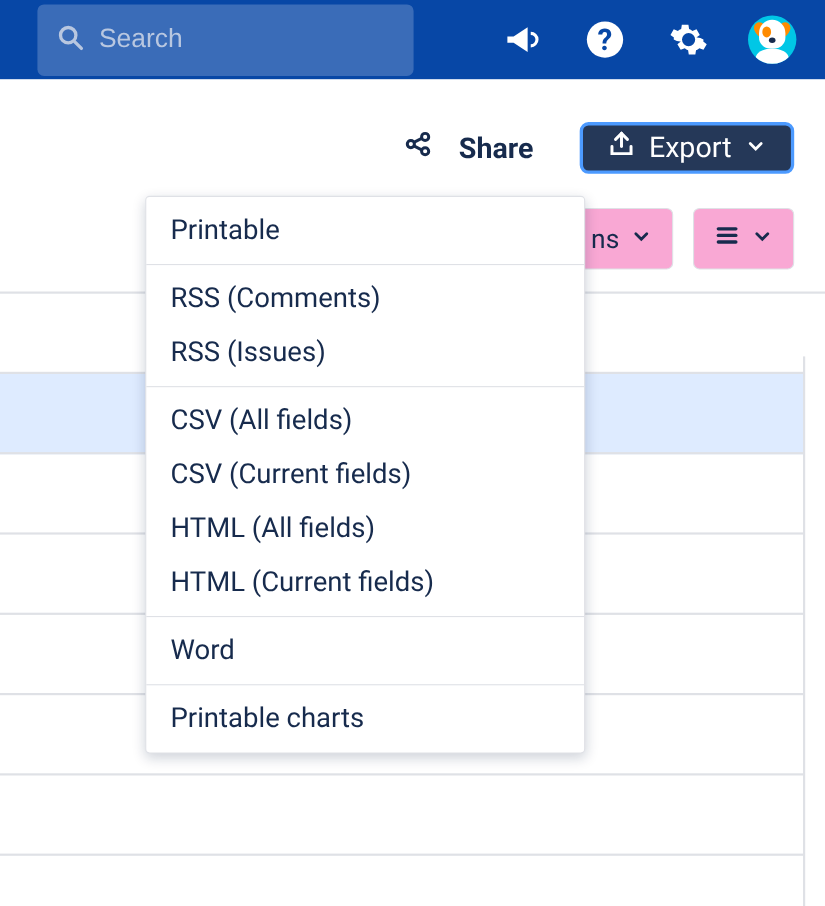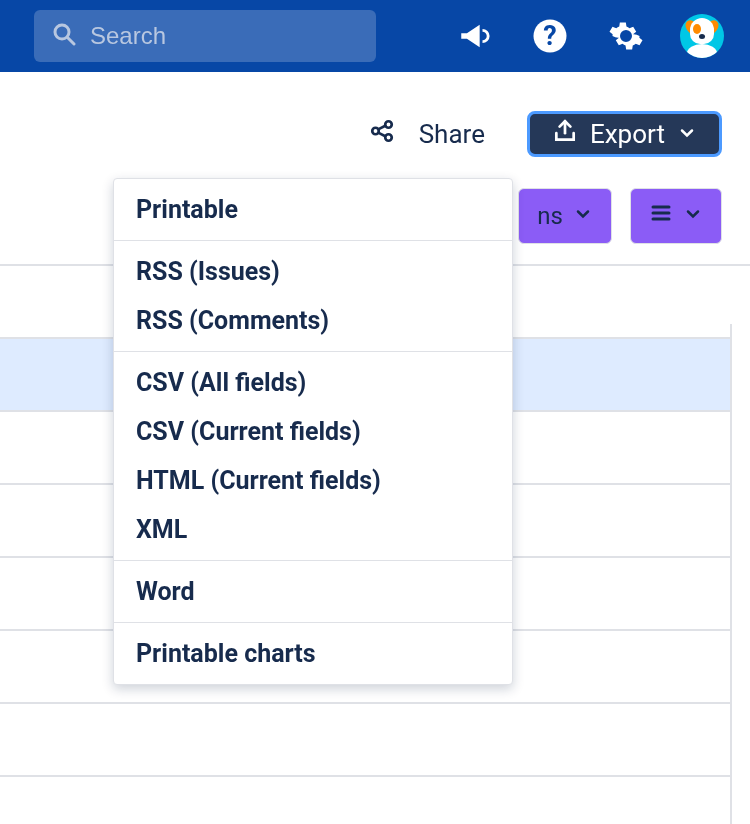--- a/index.html
+++ b/index.html
@@ -15,21 +15,21 @@
       background: #0747a6;
       height: 72px;
       display: flex;
       align-items: center;
       padding: 0 20px 0 34px;
       gap: 20px;
     }
     .search-box {
       background: #3a6cb8;
       border-radius: 6px;
-      height: 52px;
+      height: 65px;
       flex: 0 0 342px;
       display: flex;
       align-items: center;
       padding: 0 18px;
       gap: 14px;
     }
     .search-input {
       background: transparent;
       border: none;
       outline: none;
@@ -109,27 +109,28 @@
 
     .toolbar {
       display: flex;
       align-items: center;
       justify-content: flex-end;
       padding: 38px 28px 20px 28px;
       gap: 30px;
     }
     .toolbar-btn {
       display: flex;
-      align-items: center;
+      align-items: flex-end;
       gap: 24px;
       font-size: 26px;
       color: #172b4d;
       cursor: pointer;
       padding: 8px 12px;
       border-radius: 4px;
+      font-weight: bold;
     }
     .export-btn {
       background: #253858;
       color: #fff;
       border: 3px solid #4c9aff;
       border-radius: 8px;
       padding: 4px 22px;
       display: flex;
       align-items: center;
       gap: 12px;
@@ -137,21 +138,21 @@
       cursor: pointer;
     }
 
     .secondary-row {
       display: flex;
       justify-content: flex-end;
       padding: 10px 28px 20px;
       gap: 18px;
     }
     .sec-btn {
-      background: #8b5cf6;
+      background: #f9a8d4;
       border: 1px solid #dfe1e6;
       border-radius: 6px;
       padding: 12px 18px;
       display: flex;
       align-items: center;
       gap: 10px;
       font-size: 24px;
       color: #172b4d;
       cursor: pointer;
     }
@@ -170,28 +171,27 @@
       top: 324px;
       bottom: 0;
       width: 20px;
       border-left: 2px solid #dfe1e6;
       background: #fff;
     }
 
     .dropdown {
       position: absolute;
       top: 178px;
-      left: 113px;
+      left: 132px;
       width: 400px;
       background: #fff;
       border: 1px solid #dfe1e6;
       border-radius: 4px;
       box-shadow: 0 4px 12px rgba(9,30,66,0.2);
       z-index: 100;
-      font-weight: bold;
     }
     .dropdown-section {
       border-bottom: 1px solid #dfe1e6;
       padding: 6px 0;
     }
     .dropdown-section:last-child { border-bottom: none; }
     .dropdown-item {
       padding: 10px 22px;
       font-size: 25px;
       color: #172b4d;
@@ -309,28 +309,28 @@
   <div class="row"></div>
   <div class="row"></div>
 </div>
 <div class="right-gutter"></div>
 
 <div class="dropdown">
   <div class="dropdown-section">
     <div class="dropdown-item">Printable</div>
   </div>
   <div class="dropdown-section">
+    <div class="dropdown-item">RSS (Comments)</div>
     <div class="dropdown-item">RSS (Issues)</div>
-    <div class="dropdown-item">RSS (Comments)</div>
   </div>
   <div class="dropdown-section">
     <div class="dropdown-item">CSV (All fields)</div>
     <div class="dropdown-item">CSV (Current fields)</div>
+    <div class="dropdown-item">HTML (All fields)</div>
     <div class="dropdown-item">HTML (Current fields)</div>
-    <div class="dropdown-item">XML</div>
   </div>
   <div class="dropdown-section">
     <div class="dropdown-item">Word</div>
   </div>
   <div class="dropdown-section">
     <div class="dropdown-item">Printable charts</div>
   </div>
 </div>
 
 </body></html>

